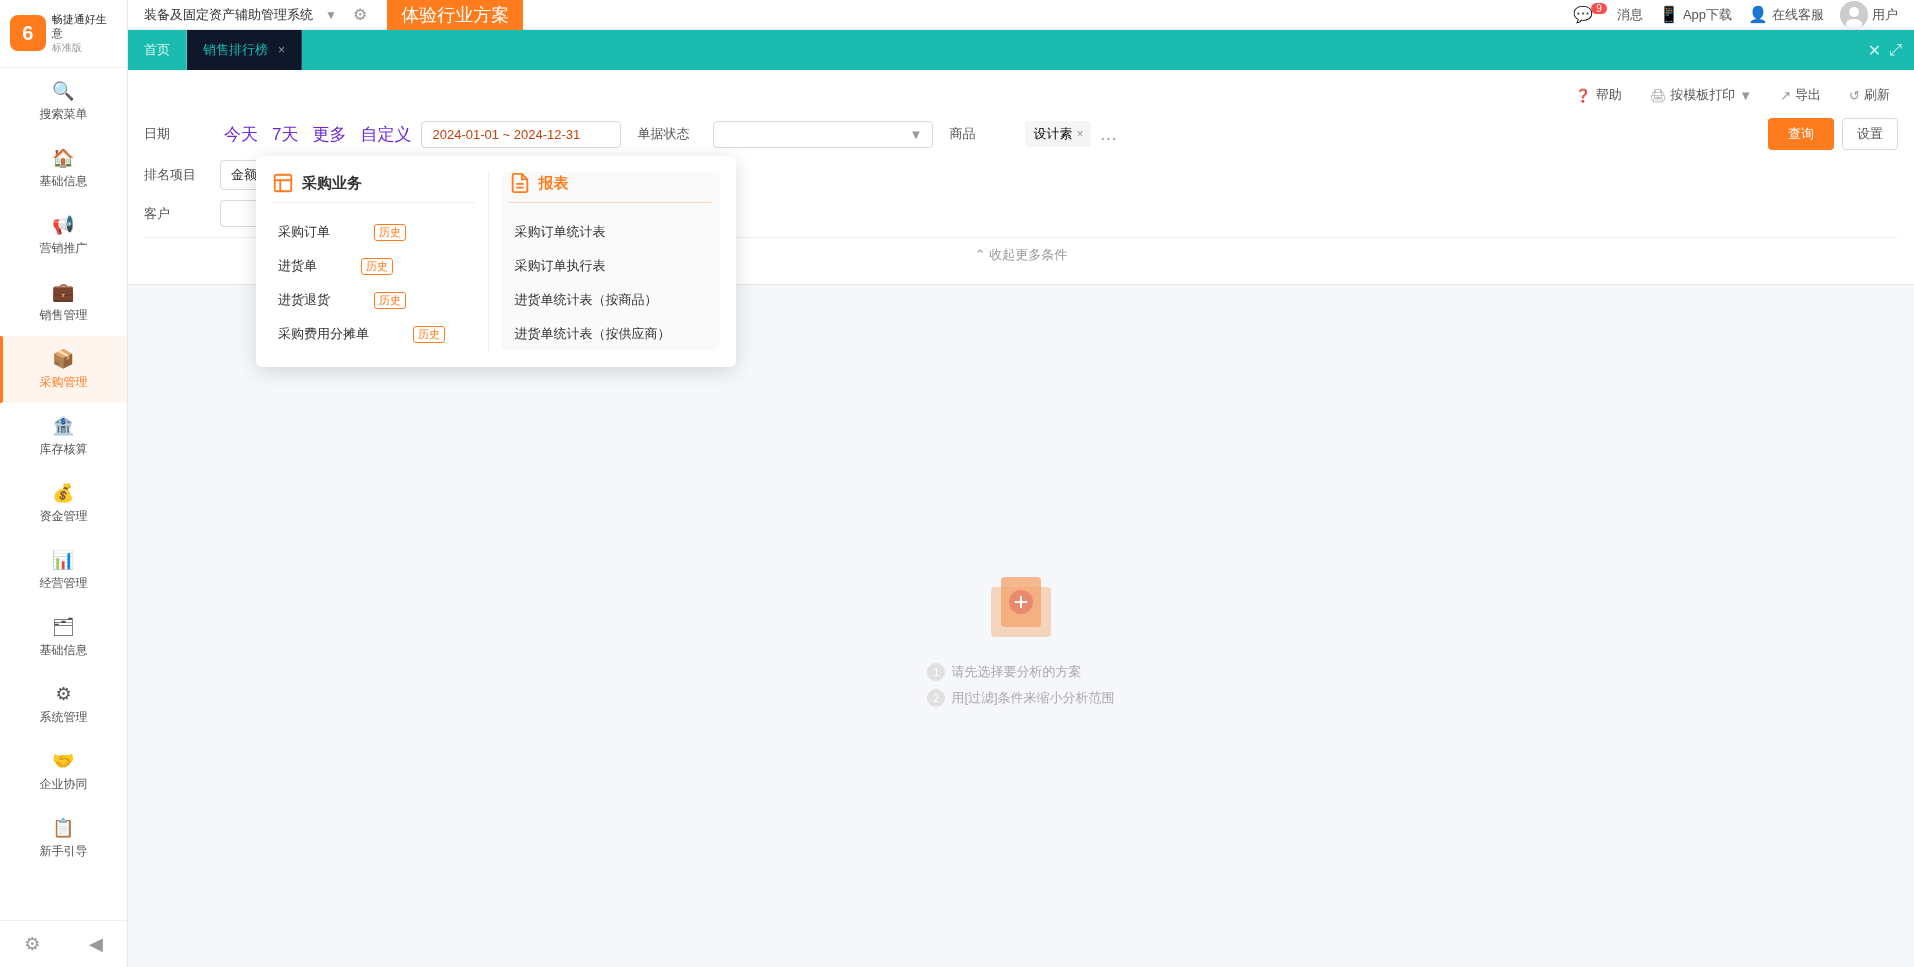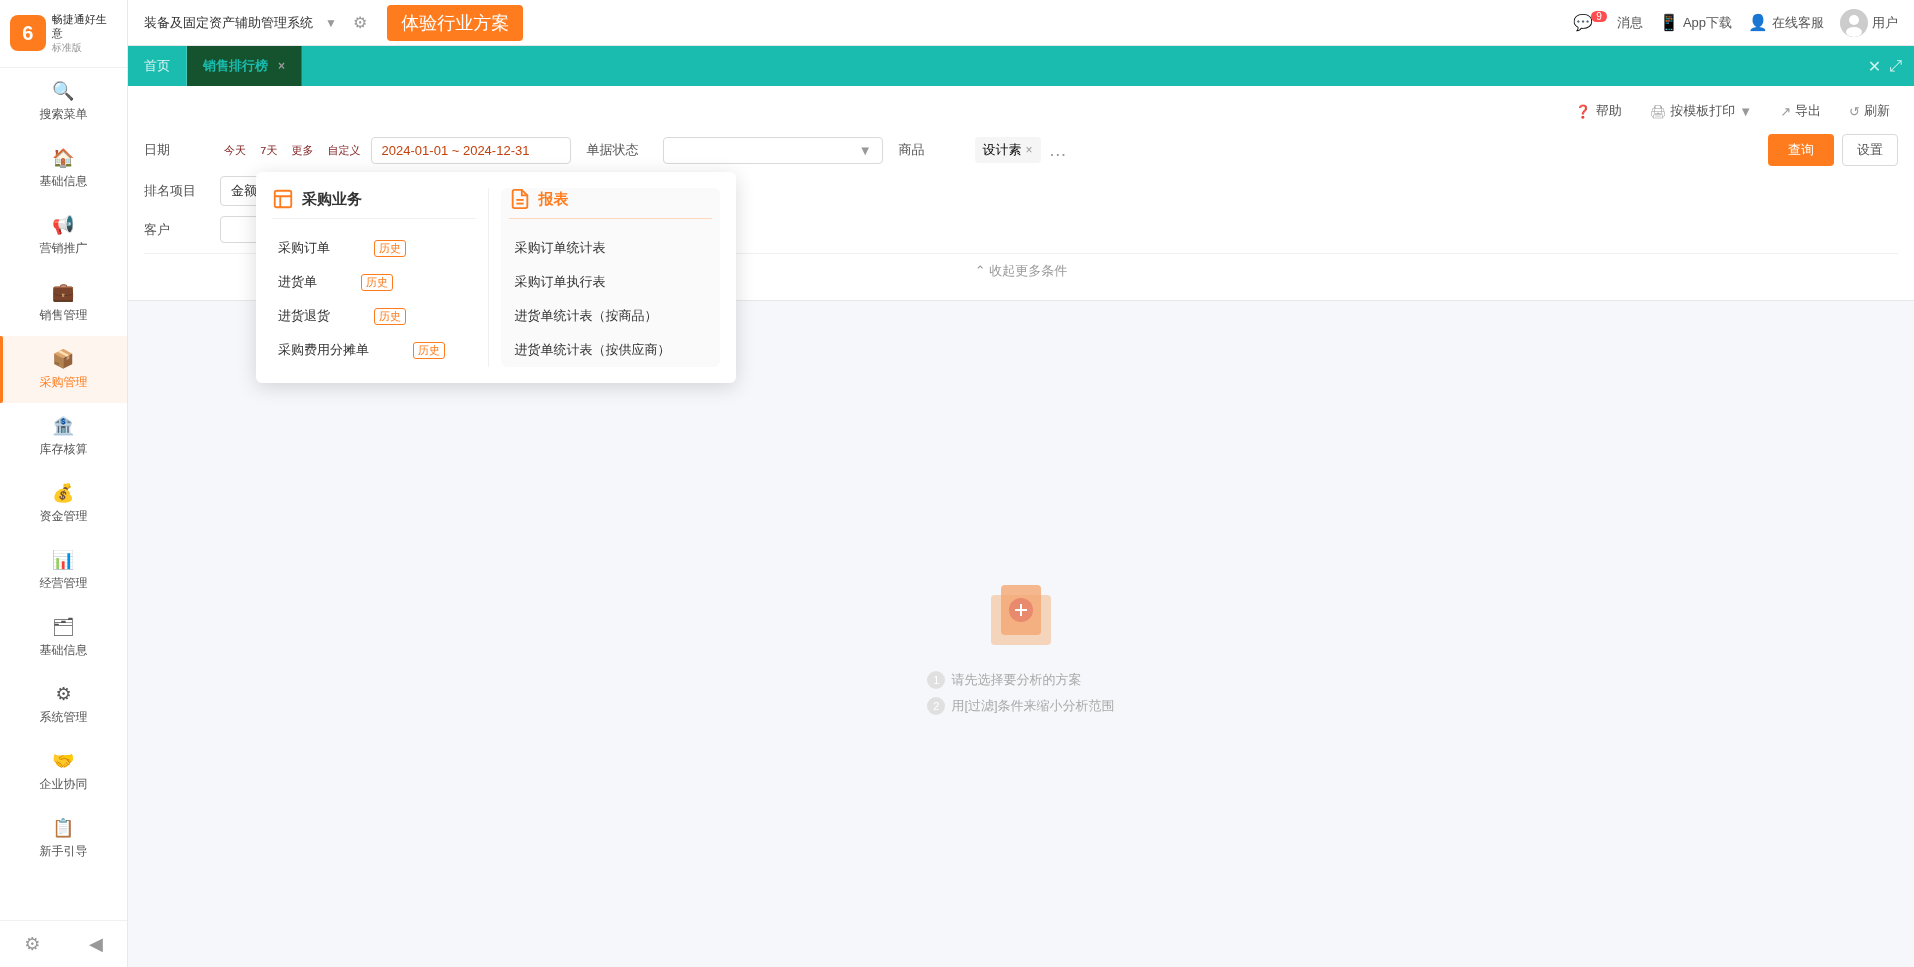--- a/index.html
+++ b/index.html
@@ -64,21 +64,21 @@
     .main {
       flex: 1;
       display: flex;
       flex-direction: column;
       height: 100%;
       overflow: hidden;
     }
 
     
     .topbar {
-      height: 46px;
+      height: 30px;
       background: #fff;
       border-bottom: 1px solid #e8e8e8;
       display: flex; align-items: center; padding: 0 16px;
       gap: 12px;
     }
     .topbar-title { font-size: 13px; color: #333; }
     .topbar-arrow { color: #999; font-size: 12px; cursor: pointer; }
     .topbar-settings { color: #999; font-size: 16px; cursor: pointer; margin-left: 4px; }
     .topbar-industry {
       background: #ff7c1e; color: #fff;
@@ -115,21 +115,21 @@
       display: flex; align-items: center;
       padding: 0;
     }
     .tab-item {
       height: 40px;
       padding: 0 16px;
       display: flex; align-items: center; gap: 6px;
       font-size: 13px; color: rgba(255,255,255,0.85);
       cursor: pointer; border-right: 1px solid rgba(255,255,255,0.2);
     }
-    .tab-item.active { background: #14532d; color: #1abcb0; font-weight: 700; justify-content: center; }
+    .tab-item.active { background: #0f172a; color: #1abcb0; font-weight: 400; justify-content: center; }
     .tab-close {
       font-size: 12px; color: #999;
       cursor: pointer; margin-left: 4px;
     }
     .tab-item:not(.active) .tab-close { color: rgba(255,255,255,0.7); }
     .tabbar-spacer { flex: 1; }
     .tab-actions { display: flex; gap: 8px; padding: 0 12px; }
     .tab-action-btn { color: rgba(255,255,255,0.8); font-size: 16px; cursor: pointer; }
 
     
@@ -160,21 +160,21 @@
       border: 1px solid #d9d9d9; border-radius: 4px;
       padding: 5px 10px; font-size: 13px; color: #333;
       outline: none; min-width: 160px;
       display: flex; align-items: center; justify-content: space-between;
       cursor: pointer; background: #fff;
     }
     .filter-date-range {
       display: flex; align-items: center; gap: 6px;
     }
     .date-shortcut {
-      font-size: 11px; color: #7f1d1d; cursor: pointer; padding: 2px 4px; font-family: Liberation Mono, monospace;
+      font-size: 17px; color: #6d28d9; cursor: pointer; padding: 2px 4px;
     }
     .filter-tag {
       display: flex; align-items: center; gap: 4px;
       background: #f5f5f5; border-radius: 4px;
       padding: 4px 8px; font-size: 13px;
     }
     .filter-tag-close { cursor: pointer; color: #999; font-size: 12px; }
     .filter-dots { color: #999; cursor: pointer; font-size: 18px; margin-left: 4px; }
     .btn-query {
       background: #ff7c1e; color: #fff;

